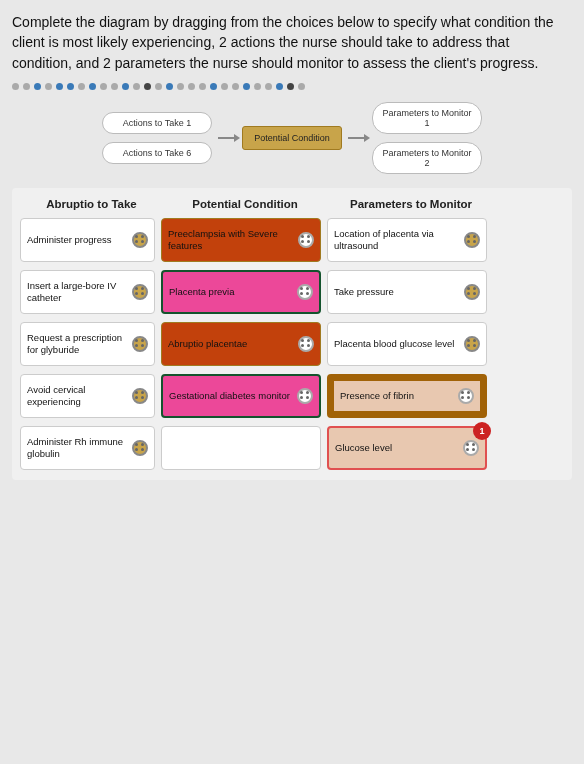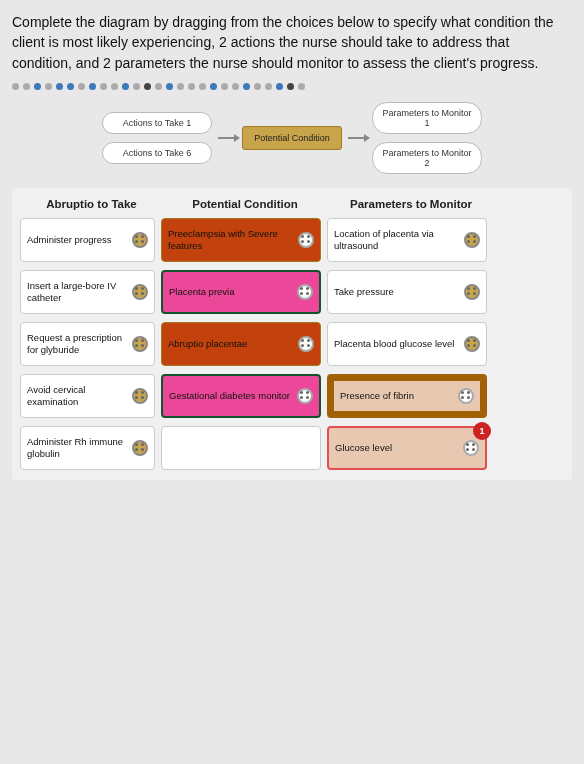--- a/index.html
+++ b/index.html
@@ -370,21 +370,21 @@
               <div class="cross-dot"></div>
               <div class="cross-dot"></div>
               <div class="cross-dot"></div>
             </div>
         </div>
       </div>
     </div>
 
     <div class="diagram-row">
       <div class="card card-white">
-        <span class="card-text">Avoid cervical examination</span>
+        <span class="card-text">Avoid cervical experiencing</span>
         <div class="drag-icon">
           <div class="cross-icon">
               <div class="cross-dot"></div>
               <div class="cross-dot"></div>
               <div class="cross-dot"></div>
               <div class="cross-dot"></div>
             </div>
         </div>
       </div>
       <div class="card card-light-gold">

